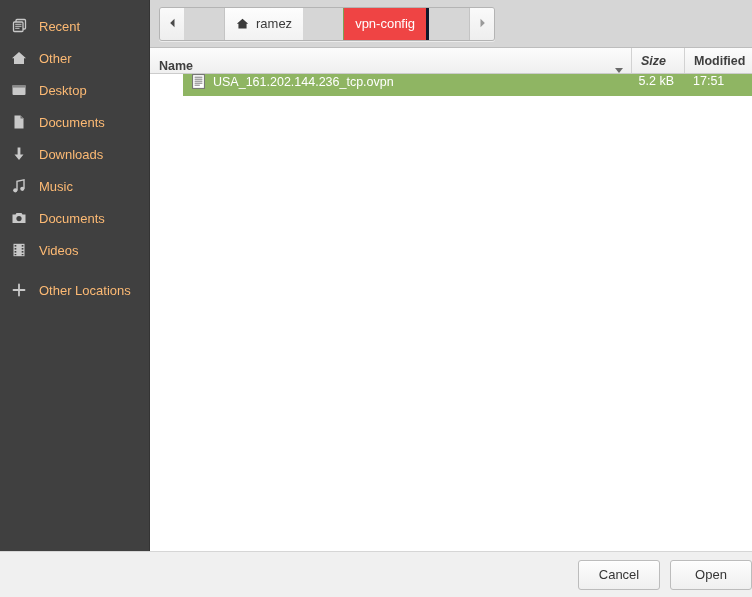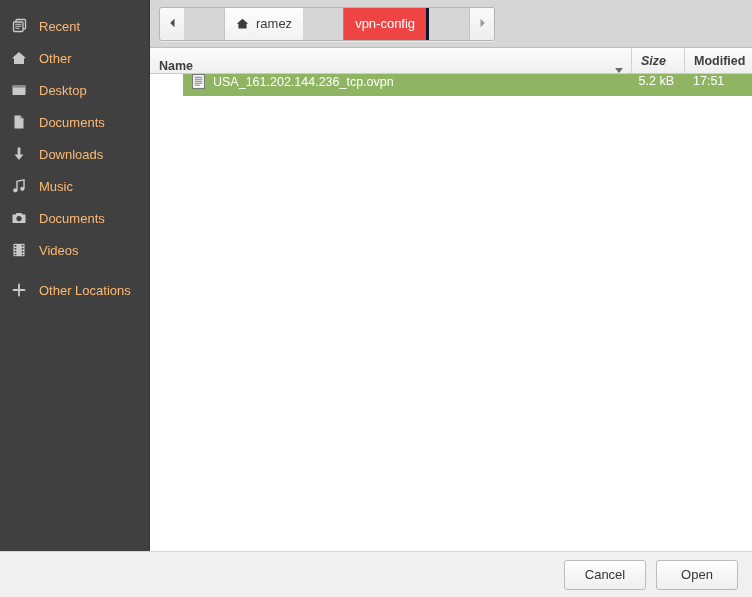--- a/index.html
+++ b/index.html
@@ -219,21 +219,20 @@
 
   
   #actionbar {
     flex: 0 0 46px;
     height: 46px;
     background: #f0f0f0;
     border-top: 1px solid #d6d6d6;
     display: flex;
     align-items: center;
     justify-content: flex-end;
-    padding-right: 14px;
     box-sizing: border-box;
   }
   .btn {
     min-width: 82px;
     height: 30px;
     margin-left: 10px;
     border: 1px solid #bcbcbc;
     border-radius: 3px;
     background: linear-gradient(#fdfdfd, #efefef);
     color: #353535;

